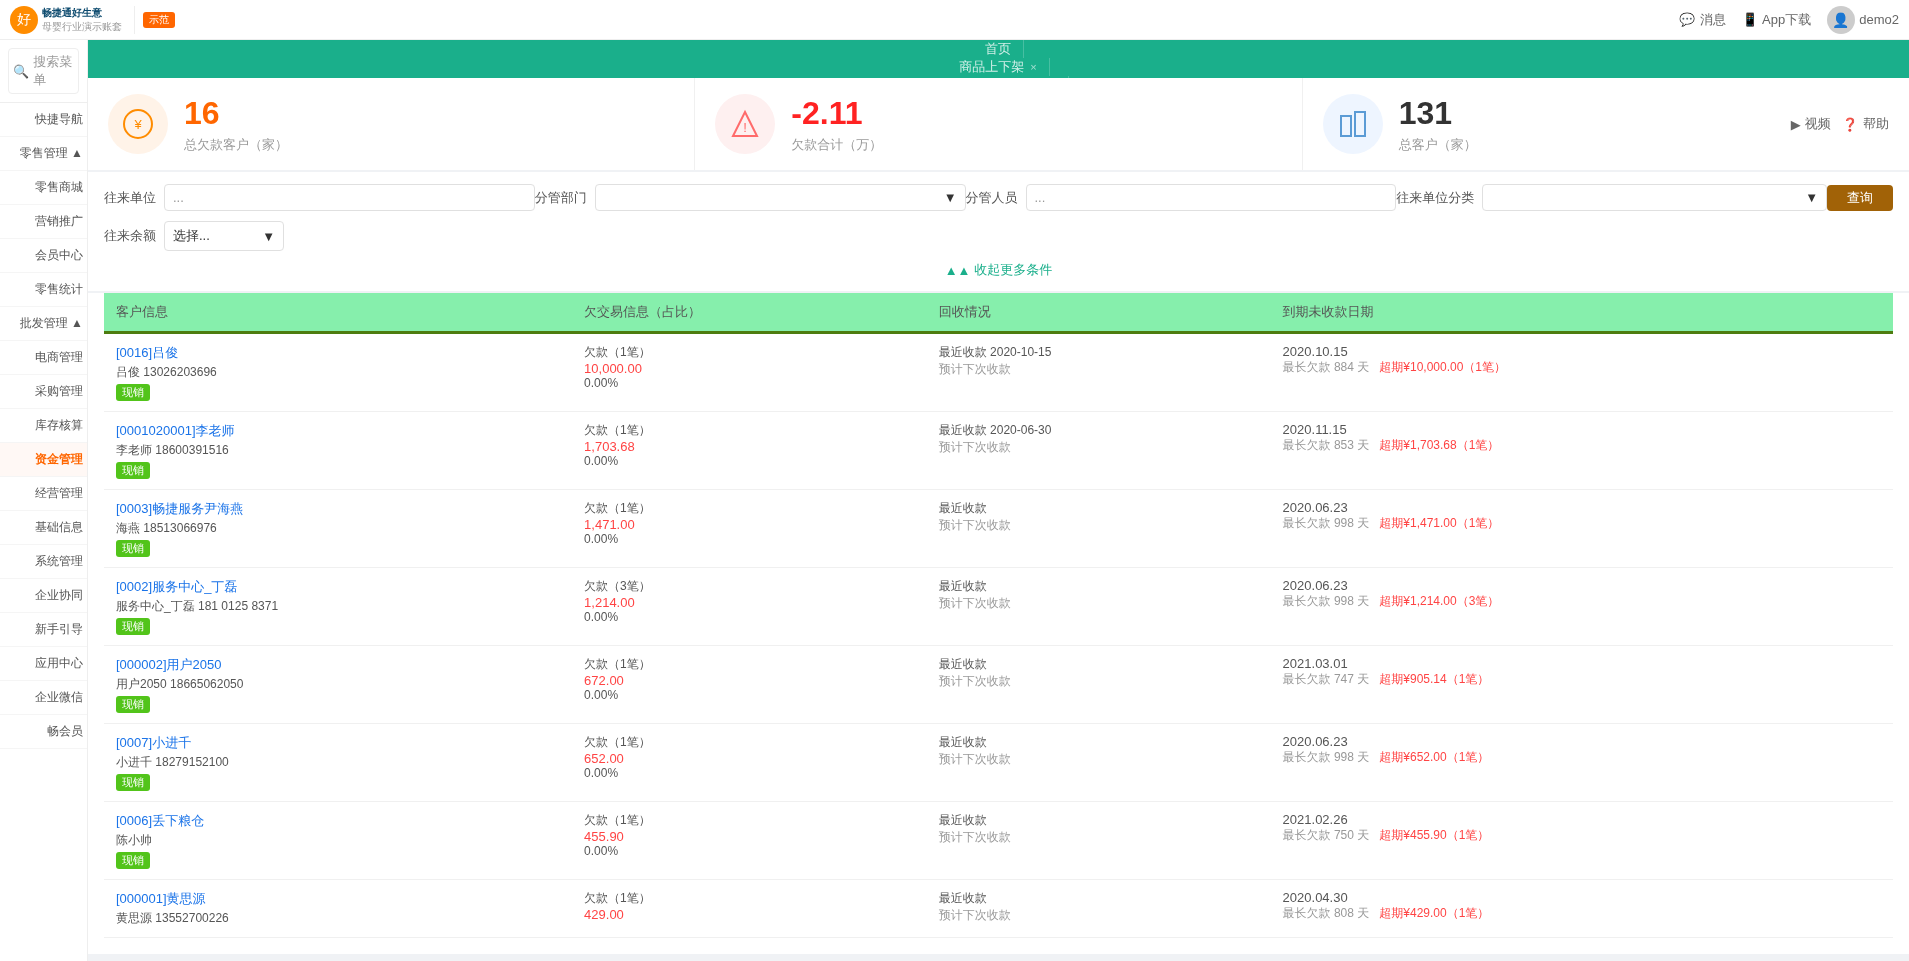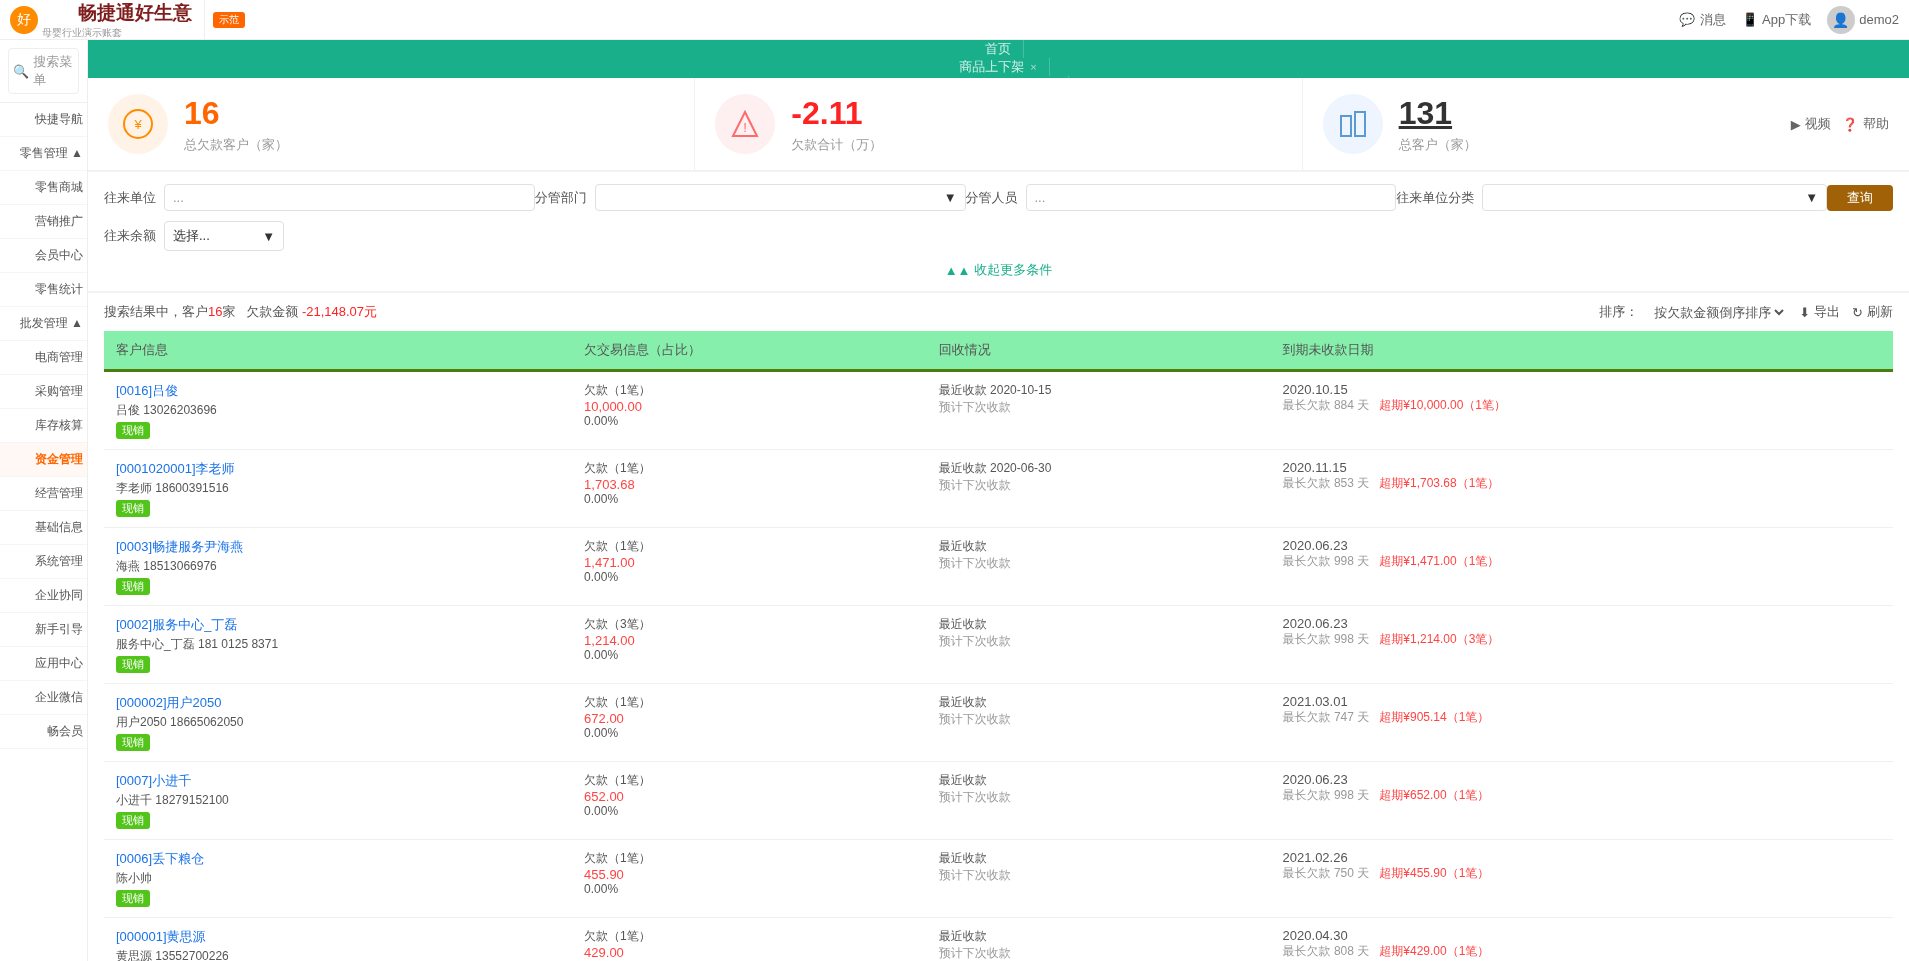--- a/index.html
+++ b/index.html
@@ -5,21 +5,21 @@
     * { box-sizing: border-box; margin: 0; padding: 0; font-family: 'Microsoft YaHei', Arial, sans-serif; font-size: 13px; }
     body { background: #f5f5f5; color: #333; overflow: hidden; height: 961px; }
     
     
     .app-container { display: flex; flex-direction: column; height: 961px; }
     .top-bar { height: 40px; background: #fff; display: flex; align-items: center; padding: 0 10px; border-bottom: 1px solid #eee; justify-content: space-between; flex-shrink: 0; }
     .top-bar-left { display: flex; align-items: center; gap: 8px; }
     .logo-area { display: flex; align-items: center; gap: 4px; font-size: 12px; color: #333; padding-right: 12px; border-right: 1px solid #eee; }
     .logo-icon { width: 28px; height: 28px; background: #ff8c00; border-radius: 50%; display: flex; align-items: center; justify-content: center; color: white; font-size: 14px; }
     .logo-text { display: flex; flex-direction: column; }
-    .logo-title { font-weight: bold; font-size: 19px; color: #7f1d1d; margin-left: 36px; }
+    .logo-title { font-weight: bold; font-size: 10px; color: #0c4a6e; }
     .demo-badge { background: #ff6600; color: white; font-size: 10px; padding: 1px 6px; border-radius: 3px; }
     .top-bar-right { display: flex; align-items: center; gap: 16px; color: #666; font-size: 13px; }
     .top-bar-right-item { display: flex; align-items: center; gap: 4px; cursor: pointer; }
     .avatar { width: 28px; height: 28px; border-radius: 50%; background: #ccc; overflow: hidden; display: flex; align-items: center; justify-content: center; color: #666; font-size: 14px; }
     
     .main-layout { display: flex; flex: 1; overflow: hidden; }
     
     
     .sidebar { width: 88px; background: #fff; border-right: 1px solid #eee; display: flex; flex-direction: column; overflow-y: auto; flex-shrink: 0; }
     .sidebar-search { padding: 8px; border-bottom: 1px solid #eee; }
@@ -48,21 +48,21 @@
     .stat-card { flex: 1; display: flex; align-items: center; padding: 16px 20px; gap: 16px; border-right: 1px solid #f0f0f0; }
     .stat-card:last-child { border-right: none; }
     .stat-icon { width: 60px; height: 60px; border-radius: 50%; display: flex; align-items: center; justify-content: center; font-size: 28px; flex-shrink: 0; }
     .stat-icon-orange { background: #fff3e8; color: #ff8c00; }
     .stat-icon-pink { background: #fef0f0; color: #ff6b6b; }
     .stat-icon-blue { background: #eef5ff; color: #5b9bd5; }
     .stat-info { display: flex; flex-direction: column; }
     .stat-number { font-size: 32px; font-weight: bold; }
     .stat-number-orange { color: #ff6600; }
     .stat-number-red { color: #ff2222; }
-    .stat-number-dark { color: #333; font-weight: bold; text-decoration: underline; }
+    .stat-number-dark { color: #333; font-weight: bold; }
     .stat-label { font-size: 13px; color: #999; margin-top: 4px; }
     .stat-right { margin-left: auto; display: flex; gap: 12px; align-items: center; font-size: 12px; color: #666; }
     .stat-right-item { display: flex; align-items: center; gap: 4px; cursor: pointer; }
     
     
     .filter-area { background: #fff; padding: 12px 16px; margin-bottom: 2px; }
     .filter-row { display: flex; align-items: center; margin-bottom: 10px; }
     .filter-item { display: flex; align-items: center; gap: 8px; flex: 1; }
     .filter-label { color: #555; font-size: 13px; white-space: nowrap; }
     .filter-input { flex: 1; border: 1px solid #e0e0e0; border-radius: 4px; padding: 5px 8px; font-size: 13px; color: #333; display: flex; align-items: center; justify-content: space-between; cursor: pointer; background: #fff; }
@@ -317,39 +317,20 @@
               </div>
             </div>
           </div>
           <div class="collapse-btn">
             <span>▲▲</span>
             <span>收起更多条件</span>
           </div>
         </div>
 
         <div class="table-area">
-          <div class="table-header">
-            <div class="table-summary">
-              搜索结果中，客户<span>16</span>家 &nbsp; 欠款金额 <span>-21,148.07元</span>
-            </div>
-            <div class="table-actions">
-              <span>排序：</span>
-              <select class="sort-select">
-                <option>按欠款金额倒序排序</option>
-              </select>
-              <div class="table-action-item">
-                <span>⬇</span>
-                <span>导出</span>
-              </div>
-              <div class="table-action-item">
-                <span>↻</span>
-                <span>刷新</span>
-              </div>
-            </div>
-          </div>
 
           <table class="data-table">
             <thead>
               <tr>
                 <th>客户信息</th>
                 <th>欠交易信息（占比）</th>
                 <th>回收情况</th>
                 <th>到期未收款日期</th>
               </tr>
             </thead>

